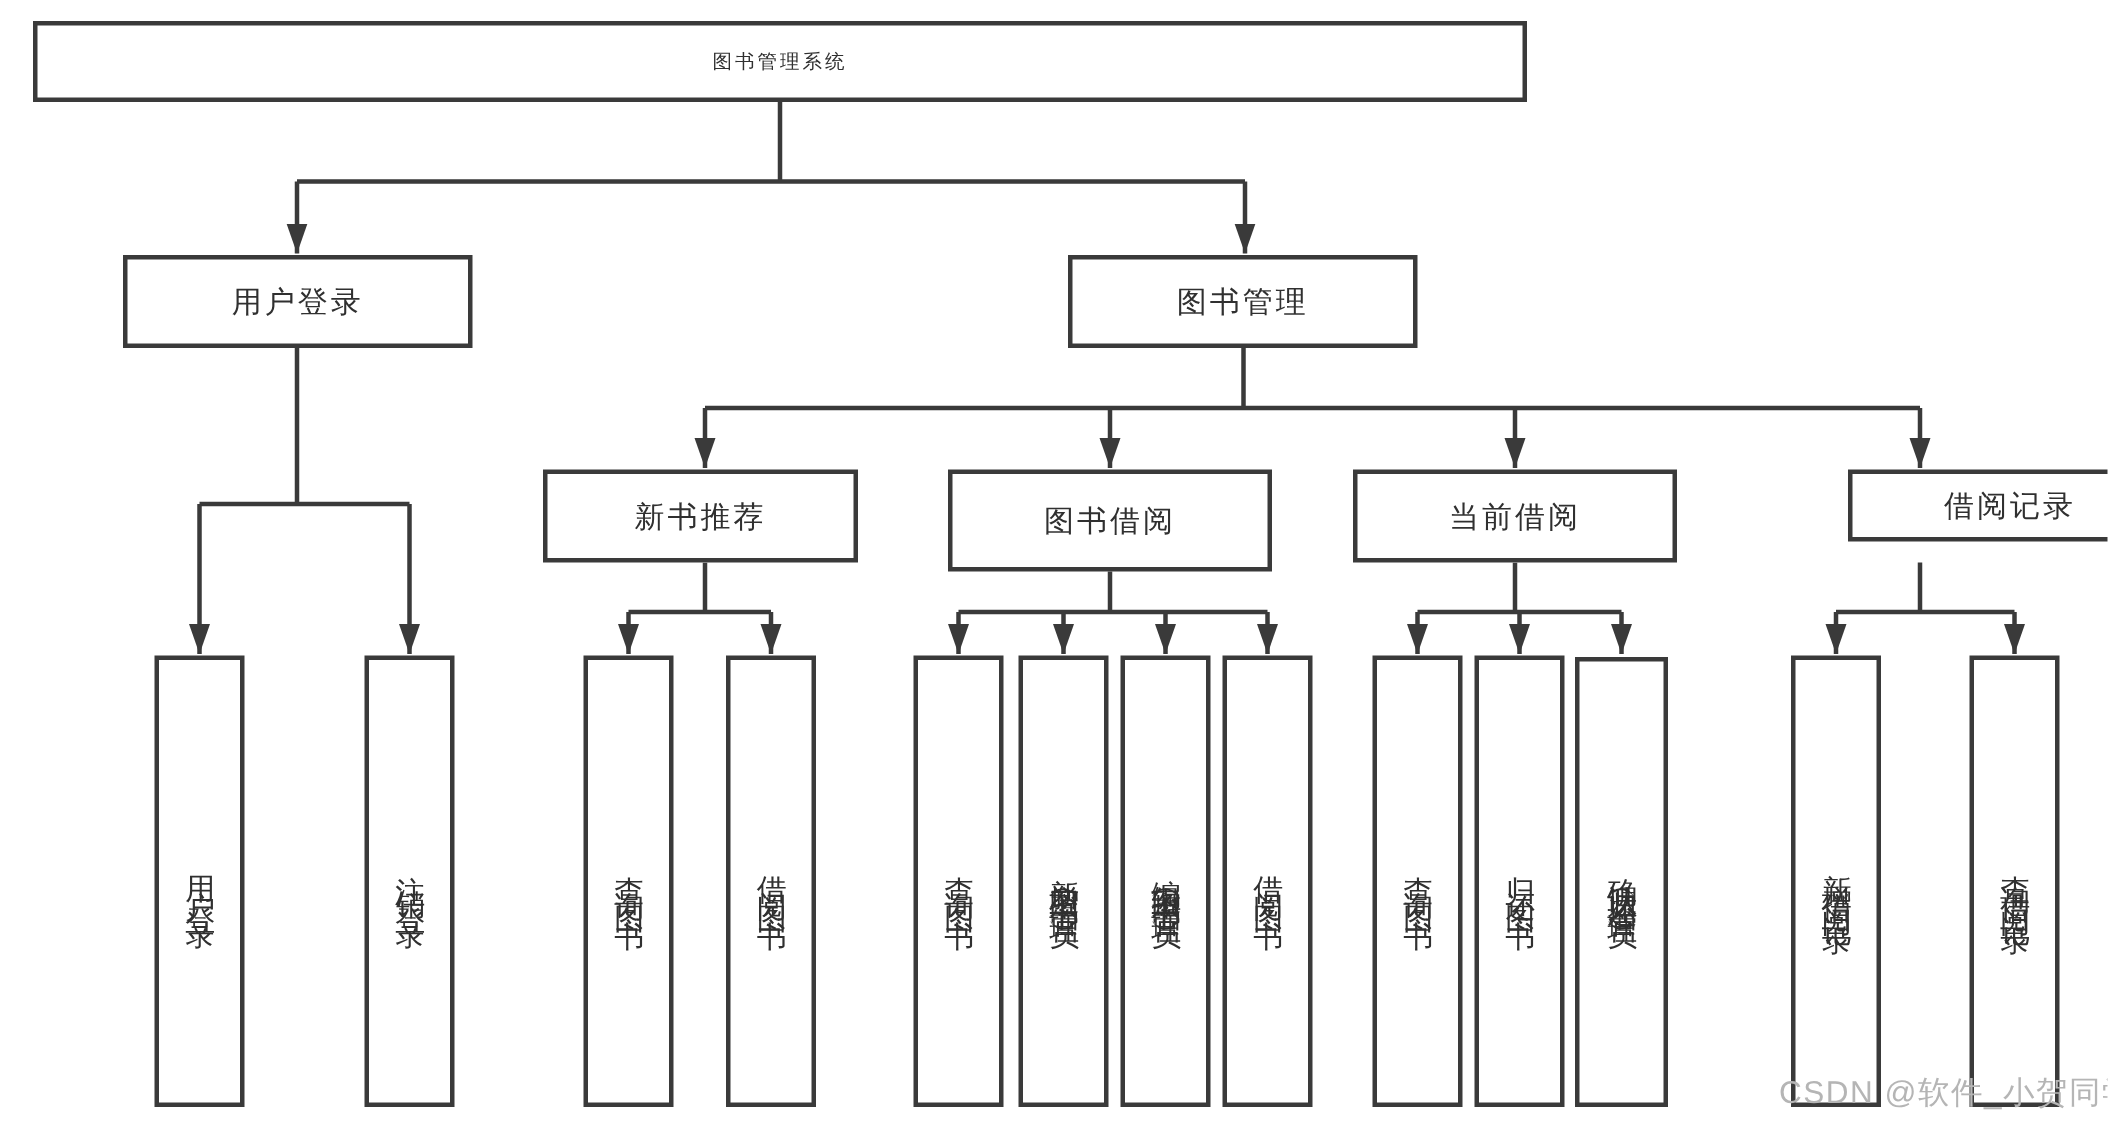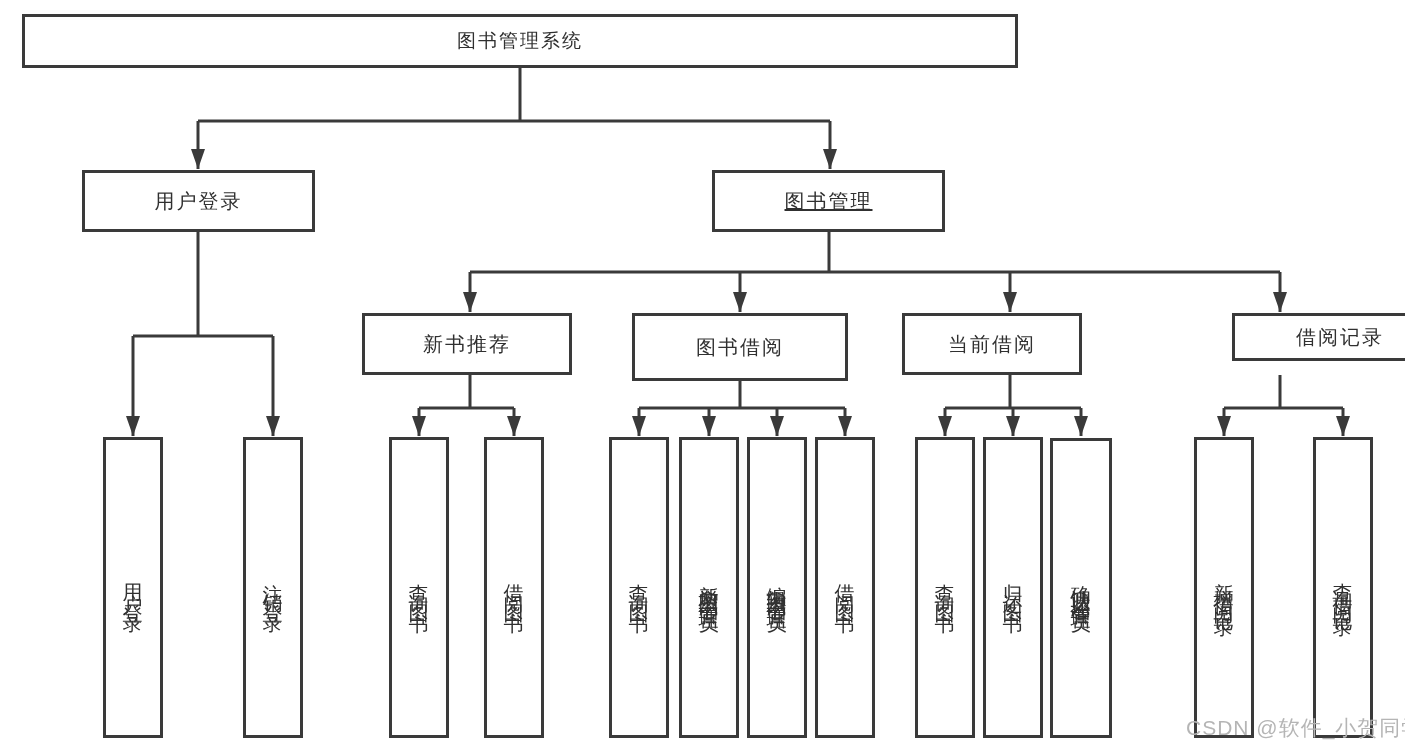--- a/index.html
+++ b/index.html
@@ -23,21 +23,21 @@
     background:#fff;
     border:3px solid var(--line);
     display:flex;
     align-items:center;
     justify-content:center;
     z-index:2;
     font-size:20px;
     letter-spacing:2px;
     white-space:nowrap;
   }
-  .node.root{font-size:19px;}
+  .node.root{font-size:13px;}
   .leaf{
     position:absolute;
     background:#fff;
     border:3px solid var(--line);
     display:flex;
     align-items:center;
     justify-content:center;
     z-index:2;
     writing-mode:vertical-lr;
     text-orientation:mixed;
@@ -95,25 +95,25 @@
       <line x1="1013" y1="408" x2="1013" y2="436" marker-end="url(#arrowhead)"></line>
       <line x1="1081" y1="408" x2="1081" y2="436" marker-end="url(#arrowhead)"></line>
       <line x1="1224" y1="408" x2="1224" y2="436" marker-end="url(#arrowhead)"></line>
       <line x1="1343" y1="408" x2="1343" y2="436" marker-end="url(#arrowhead)"></line>
     </g>
   </svg>
 
   <div class="node root" style="left:22px;top:14px;width:996px;height:54px;">图书管理系统</div>
 
   <div class="node" style="left:82px;top:170px;width:233px;height:62px;">用户登录</div>
-  <div class="node" style="left:712px;top:170px;width:233px;height:62px;text-decoration:underline;">图书管理</div>
+  <div class="node" style="left:712px;top:170px;width:233px;height:62px;">图书管理</div>
 
   <div class="node" style="left:362px;top:313px;width:210px;height:62px;">新书推荐</div>
   <div class="node" style="left:632px;top:313px;width:216px;height:68px;">图书借阅</div>
-  <div class="node" style="left:902px;top:313px;width:180px;height:62px;">当前借阅</div>
+  <div class="node" style="left:902px;top:313px;width:216px;height:62px;">当前借阅</div>
   <div class="node" style="left:1232px;top:313px;width:216px;height:48px;">借阅记录</div>
 
   <div class="leaf" style="left:103px;top:437px;width:60px;height:301px;">用户登录</div>
   <div class="leaf" style="left:243px;top:437px;width:60px;height:301px;">注销登录</div>
 
   <div class="leaf" style="left:389px;top:437px;width:60px;height:301px;">查询图书</div>
   <div class="leaf" style="left:484px;top:437px;width:60px;height:301px;">借阅图书</div>
 
   <div class="leaf" style="left:609px;top:437px;width:60px;height:301px;">查询图书</div>
   <div class="leaf" style="left:679px;top:437px;width:60px;height:301px;letter-spacing:4px;">新增图书（管理员）</div>

